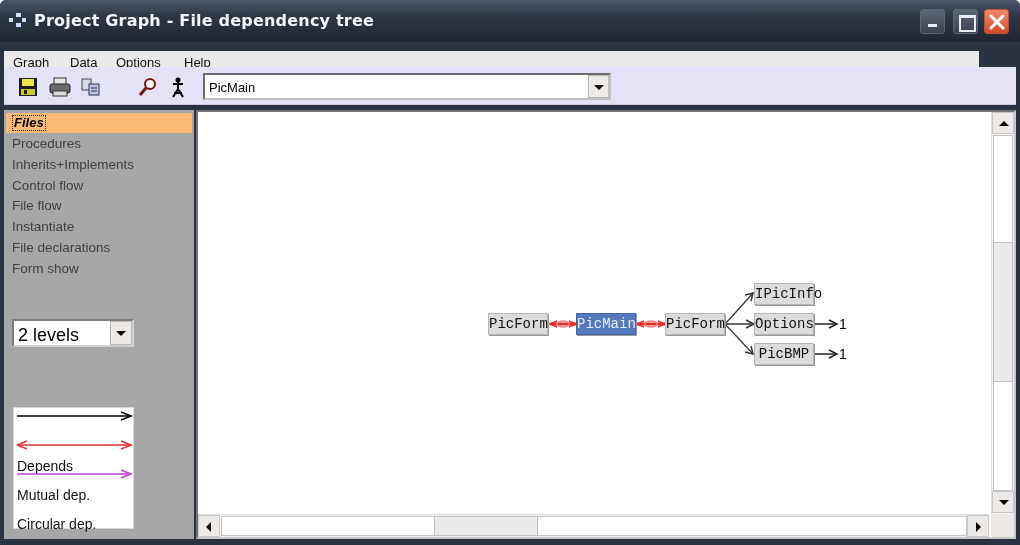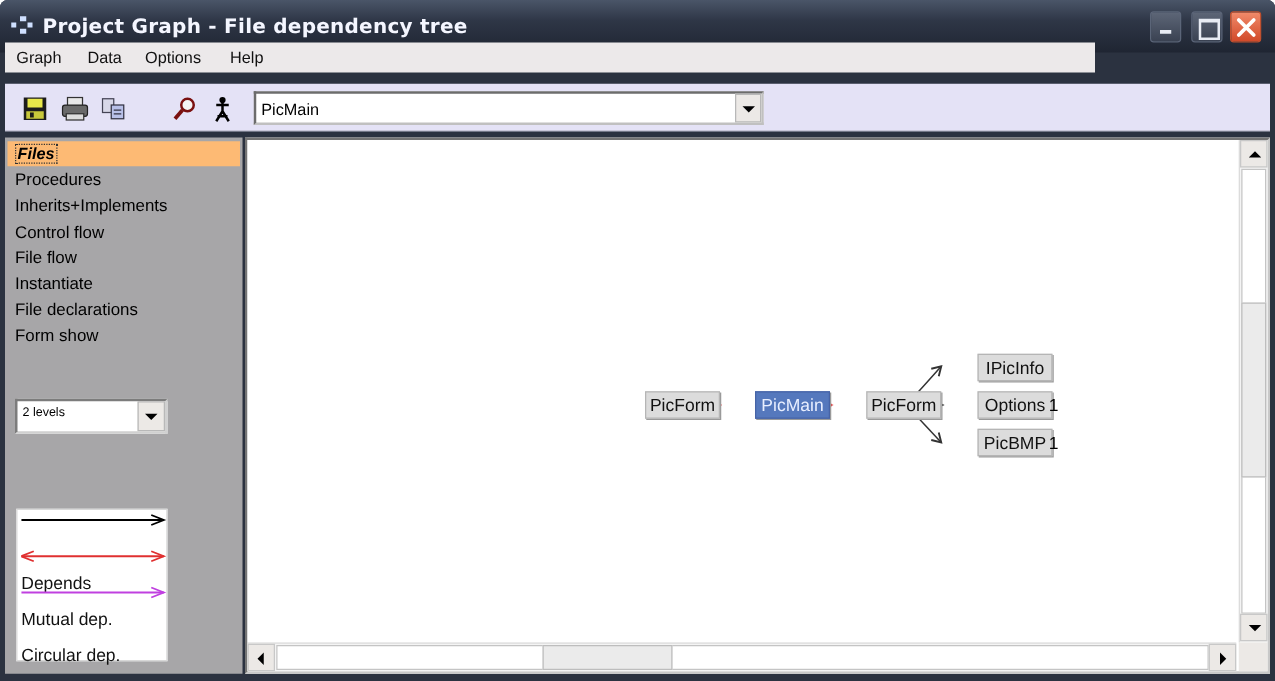--- a/index.html
+++ b/index.html
@@ -32,21 +32,21 @@
       background: linear-gradient(#5d6677, #3a4252);
     }
     .tb-min { left: 920px; }
     .tb-max { left: 953px; }
     .tb-close { left: 984px; background: linear-gradient(#f08a6a, #d24a2a); border-color: #c0502f; }
     .tb-min::after { content: ""; position: absolute; left: 7px; bottom: 6px; width: 9px; height: 3px; background: #e8ecf4; }
     .tb-max::after { content: ""; position: absolute; left: 5px; top: 5px; width: 13px; height: 12px; border: 2px solid #e8ecf4; border-top-width: 3px; }
     .tb-close svg { position: absolute; left: 4px; top: 4px; }
 
     .menubar {
-      position: absolute; left: 4px; top: 34px; width: 872px; height: 24px;
+      position: absolute; left: 4px; top: 51px; width: 975px; height: 24px;
       background: #ece9ea;
     }
     .menu-item { position: absolute; top: 4px; font-size: 13px; font-family: "Liberation Sans", sans-serif; color: #111; }
 
     .toolbar {
       position: absolute; left: 4px; top: 67px; width: 1012px; height: 38px;
       background: #e4e2f6;
       border-bottom: 1px solid #c8c6d8;
     }
     .tool-icon { position: absolute; top: 10px; width: 20px; height: 20px; }
@@ -70,27 +70,27 @@
     }
     .tab-selected {
       position: absolute; left: 2px; top: 3px; width: 186px; height: 20px; background: #fdba74; font-style: italic;
     }
     .tab-selected span {
       position: absolute; left: 6px; top: 2px; font-weight: bold; font-size: 13px;
       font-family: "Liberation Sans", sans-serif;
       border: 1px dotted #333; padding: 0 1px; line-height: 14px;
     }
     .view-item {
-      position: absolute; left: 8px; font-size: 13.5px; font-family: "Liberation Sans", sans-serif; color: #000000;
+      position: absolute; left: 8px; font-size: 13.5px; font-family: "Liberation Sans", sans-serif; color: #404040;
     }
     .levels {
       position: absolute; left: 8px; top: 209px; width: 122px; height: 28px;
       background: #fff; border: 2px inset #d0d0d0;
     }
-    .levels-text { position: absolute; left: 4px; top: 4px; font-size: 10px; font-family: "Liberation Sans", sans-serif; }
+    .levels-text { position: absolute; left: 4px; top: 4px; font-size: 18px; font-family: "Liberation Sans", sans-serif; }
     .levels-btn {
       position: absolute; right: 0; top: 0; width: 22px; height: 24px; background: #ece9e6; border: 1px solid #b8b8b8;
     }
     .levels-btn::after {
       content: ""; position: absolute; left: 5px; top: 9px;
       border-left: 5px solid transparent; border-right: 5px solid transparent; border-top: 5px solid #000;
     }
     .legend {
       position: absolute; left: 9px; top: 297px; width: 121px; height: 122px;
       background: #fff; border: 1px solid #d8d8d8;
@@ -99,22 +99,22 @@
 
     .canvas-wrap {
       position: absolute; left: 196px; top: 110px; width: 820px; height: 429px;
       background: #fff; border: 2px inset #c8c8c8;
     }
     .canvas { position: absolute; left: 0; top: 0; width: 791px; height: 402px; background: #fff; }
 
     .node {
       position: absolute; height: 22px; background: #dcdcdc;
       border: 1px solid #b5b5b5; box-shadow: 1px 1px 0 #9a9a9a;
-      font-family: Liberation Sans, sans-serif; font-size: 14px; color: #111;
-      text-align: center; line-height: 20px; margin-left: 28px;
+      font-family: Liberation Mono, monospace; font-size: 14px; color: #111;
+      text-align: center; line-height: 20px;
     }
     .node.selected { background: #5578bd; color: #e8eeff; border-color: #4663a6; }
     .count { position: absolute; font-size: 14px; font-family: "Liberation Sans", sans-serif; }
 
     .vscroll {
       position: absolute; right: 0; top: 0; width: 23px; height: 402px; background: #f4f4f4;
       border-left: 1px solid #dcdcdc;
     }
     .hscroll {
       position: absolute; left: 0; bottom: 0; width: 791px; height: 23px; background: #f4f4f4;

